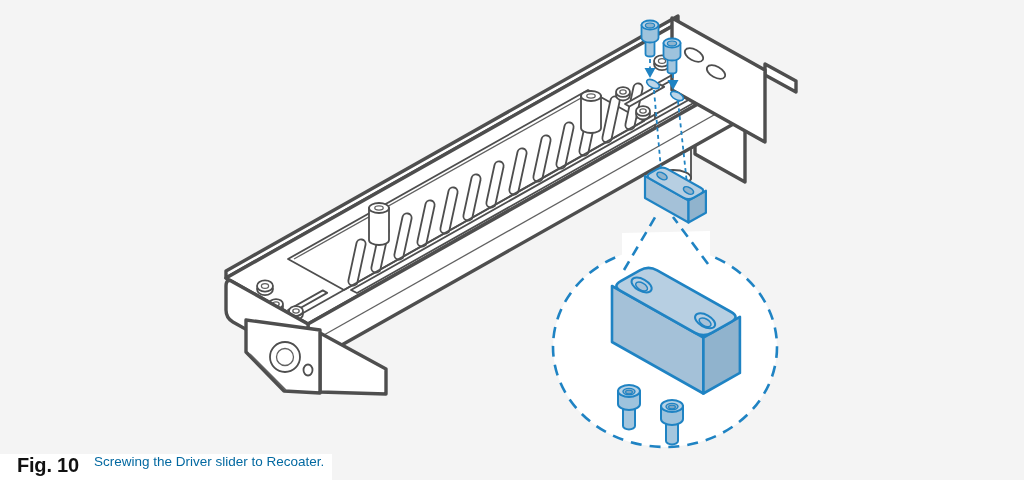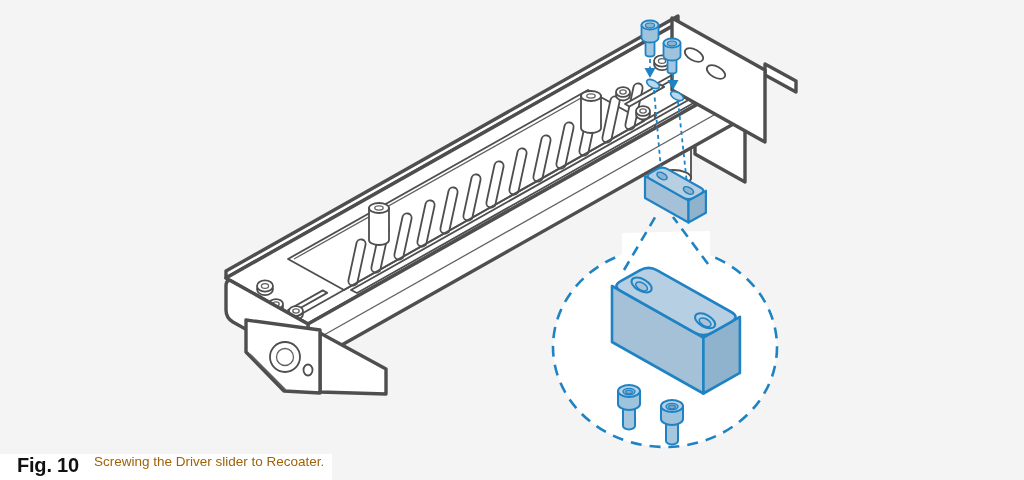--- a/index.html
+++ b/index.html
@@ -16,21 +16,21 @@
     width:332px;height:45px;
     background:#ffffff;
     display:flex;align-items:flex-start;
     padding-left:17px;box-sizing:border-box;
   }
   .caption-label{
     font-size:20px;font-weight:bold;color:#111111;
     letter-spacing:-0.2px;white-space:nowrap;
   }
   .caption-text{
-    font-size:13.5px;color:#a16207;margin-left:15px;white-space:nowrap;
+    font-size:13.5px;color:#0369a1;margin-left:15px;white-space:nowrap;
   }
 
   
   .hv{stroke:#4e4e4e;stroke-width:3.4;fill:#ffffff;stroke-linejoin:round;}
   .md{stroke:#4e4e4e;stroke-width:1.8;fill:#ffffff;stroke-linejoin:round;}
   .mdn{stroke:#4e4e4e;stroke-width:1.8;fill:none;stroke-linejoin:round;}
   .tn{stroke:#616161;stroke-width:1.3;fill:none;}
   .slot-o{stroke:#4e4e4e;stroke-width:11;stroke-linecap:round;}
   .slot-i{stroke:#ffffff;stroke-width:7.4;stroke-linecap:round;}
   .bl{stroke:#1f83c3;stroke-linejoin:round;}

